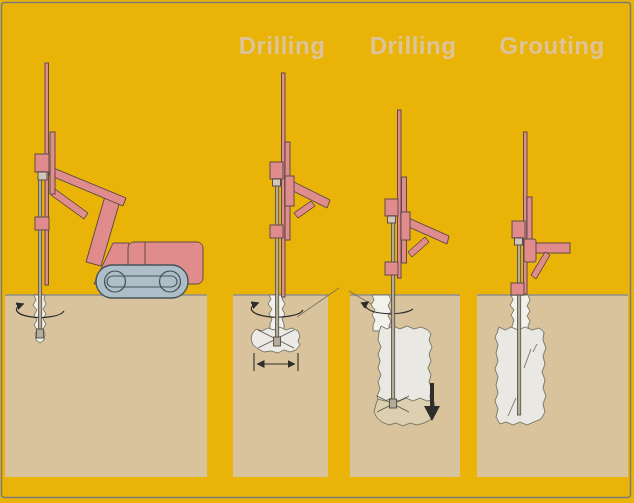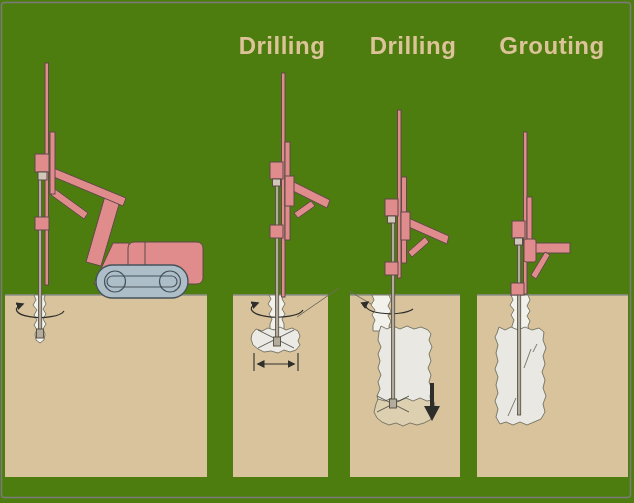--- a/index.html
+++ b/index.html
@@ -5,21 +5,21 @@
   html, body {
     margin: 0;
     padding: 0;
     background: #ffffff;
     font-family: "Liberation Sans", sans-serif;
   }
   .canvas {
     position: relative;
     width: 634px;
     height: 503px;
-    background: #4d7c0f;
+    background: #eab308;
     overflow: hidden;
   }
   .canvas svg { position: absolute; left: 0; top: 0; display: block; }
   .stage-label {
     font-family: "Liberation Sans", sans-serif;
     font-weight: bold;
     font-size: 24px;
     letter-spacing: 0.5px;
   }
 </style>

